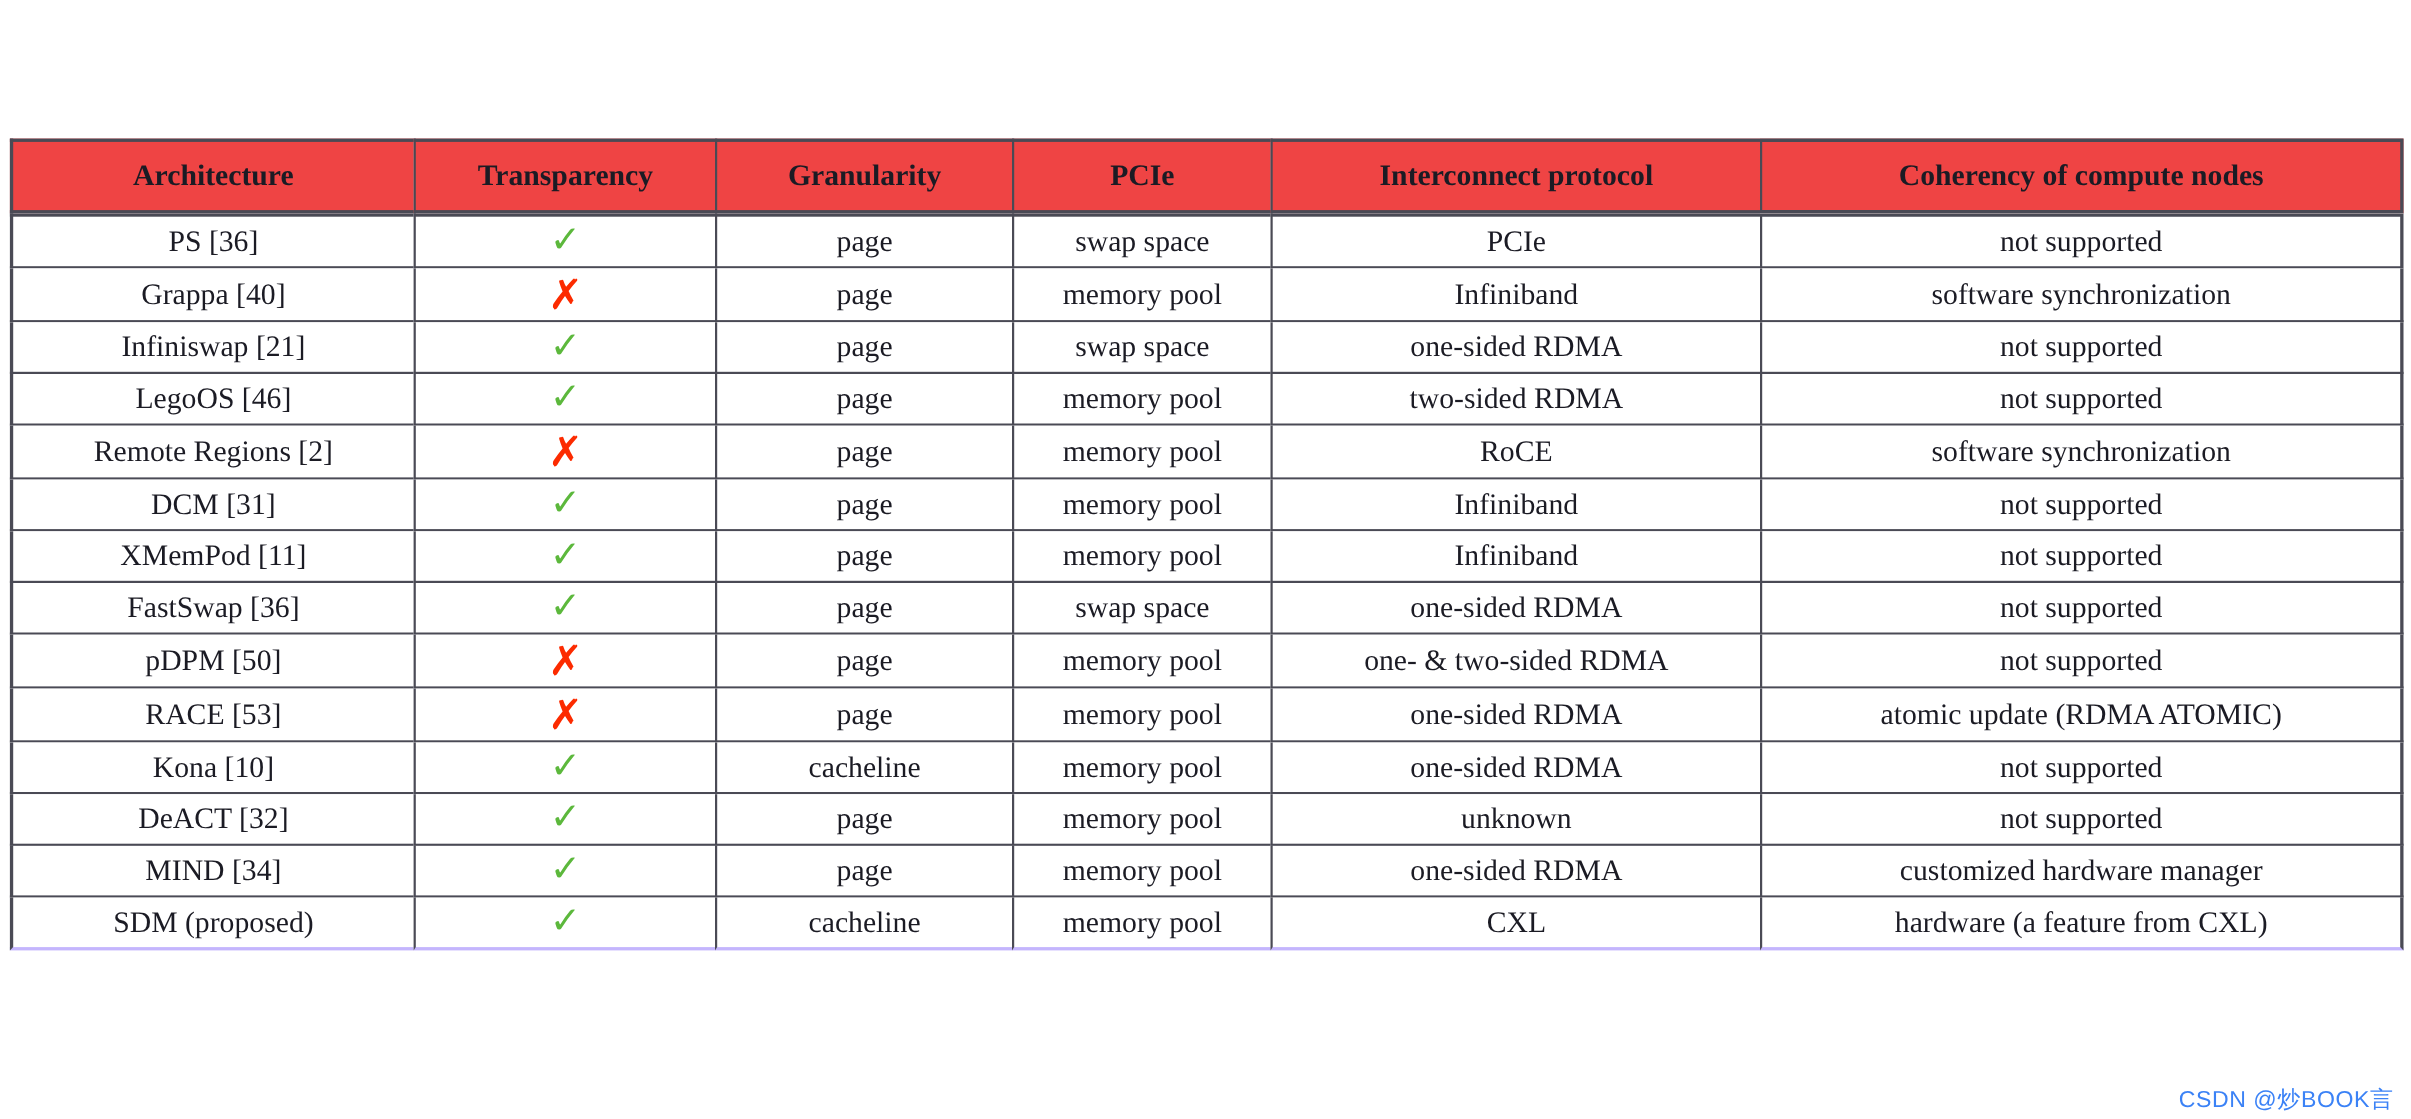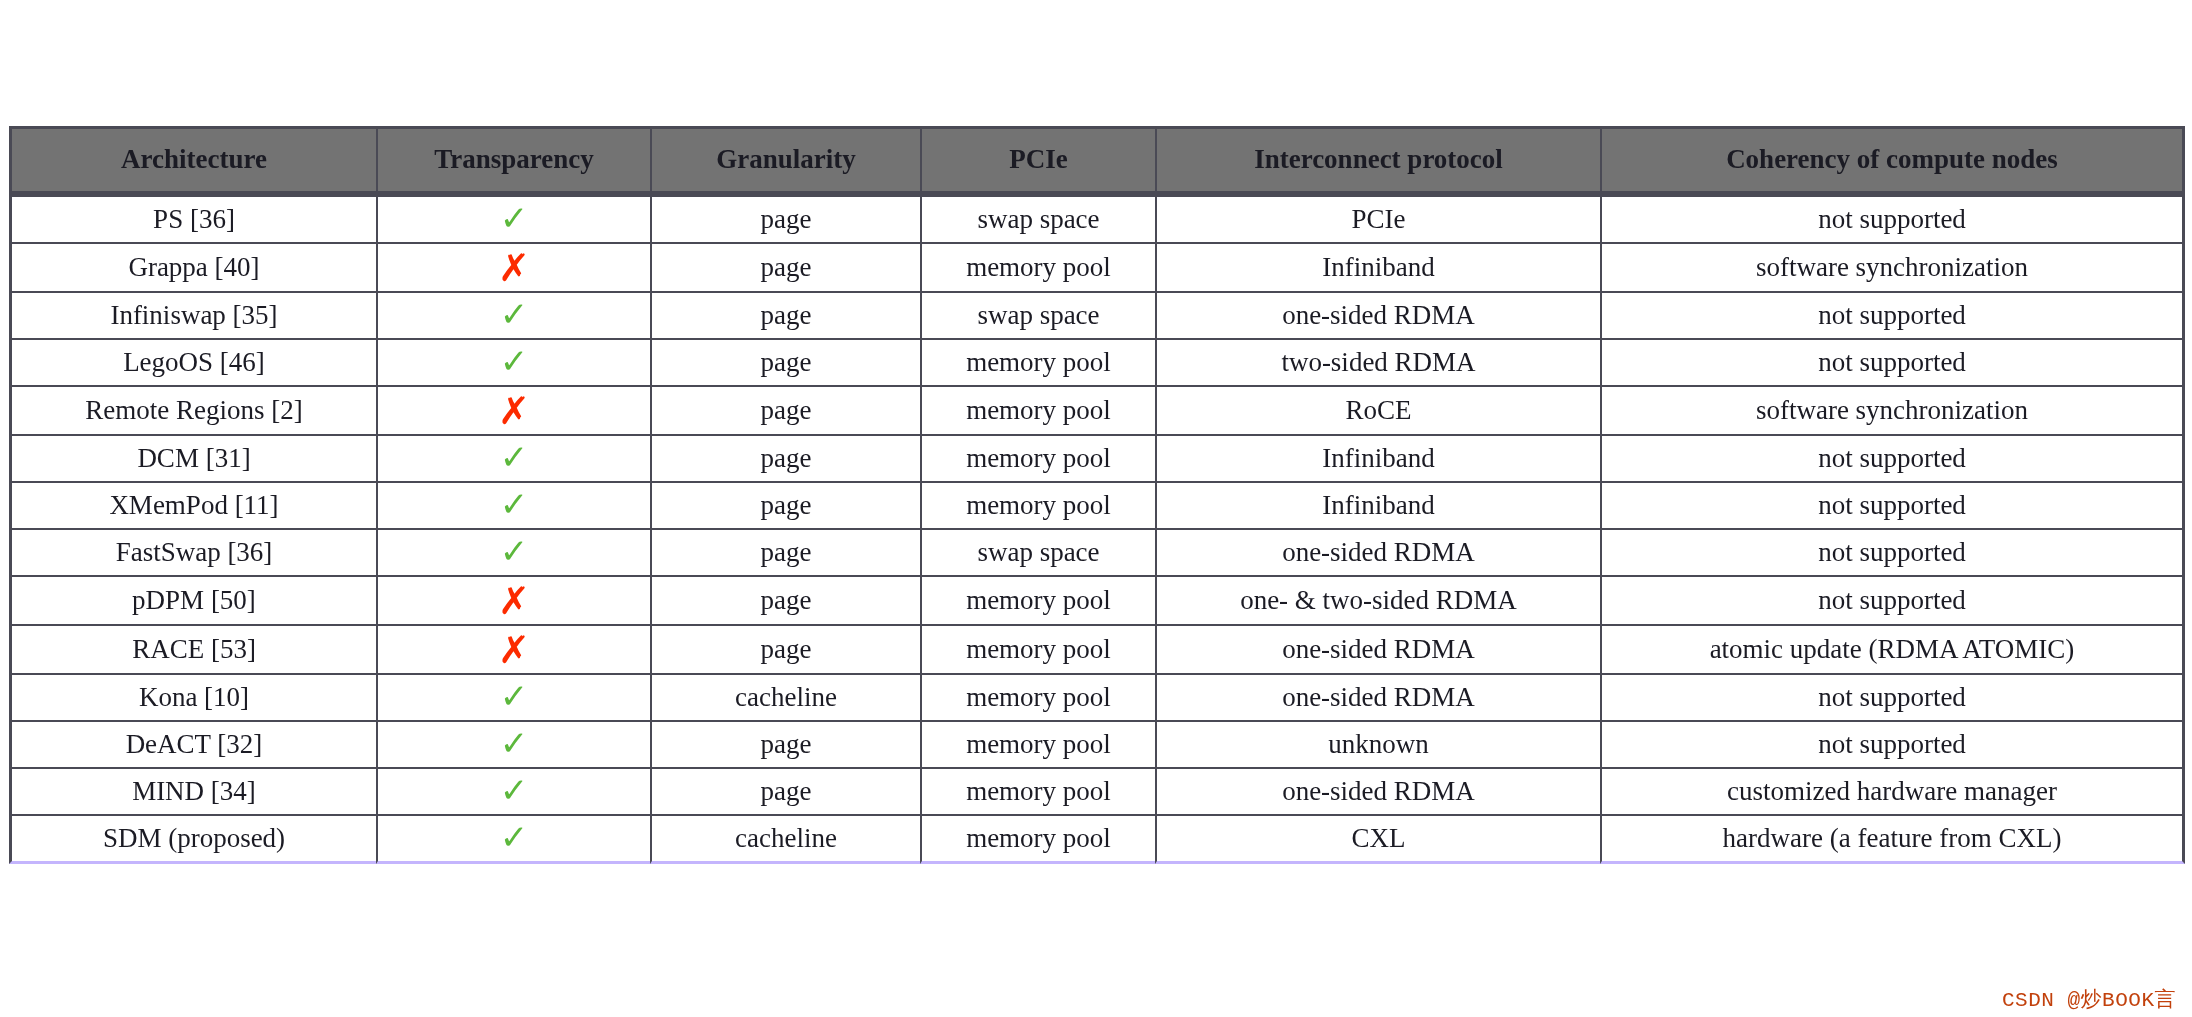--- a/index.html
+++ b/index.html
@@ -70,21 +70,21 @@
   
   thead th {
     font-size: 27px;
     font-weight: bold;
     text-align: center;
     padding: 8px 4px 10px 4px;
     height: 44px;
     border-top: 3px solid #4a4a55;
     border-bottom: 3px solid #4a4a55;
     border-left: 2px solid #4a4a55;
-    background: #737373;
+    background: #ef4444;
     white-space: nowrap;
   }
   thead th:last-child {
     border-right: 3px solid #4a4a55;
   }
   thead th:first-child {
     border-left: 3px solid #4a4a55;
   }
 
   tbody td {
@@ -122,22 +122,22 @@
     font-weight: bold;
     transform: translateY(1px);
   }
 
   
   .watermark {
     position: absolute;
     right: 16px;
     bottom: 4px;
     font-size: 21px;
-    color: #c2410c;
-    font-family: Liberation Mono, monospace;
+    color: #3b82f6;
+    font-family: Liberation Sans, sans-serif;
     letter-spacing: 0.5px;
     pointer-events: none;
     white-space: nowrap;
   }
 </style>
 </head>
 <body>
 
 <div class="page">
 
@@ -173,21 +173,21 @@
           </tr>
           <tr>
             <td>Grappa [40]</td>
             <td><span class="mark cross">✗</span></td>
             <td>page</td>
             <td>memory pool</td>
             <td>Infiniband</td>
             <td>software synchronization</td>
           </tr>
           <tr>
-            <td>Infiniswap [35]</td>
+            <td>Infiniswap [21]</td>
             <td><span class="mark check">✓</span></td>
             <td>page</td>
             <td>swap space</td>
             <td>one-sided RDMA</td>
             <td>not supported</td>
           </tr>
           <tr>
             <td>LegoOS [46]</td>
             <td><span class="mark check">✓</span></td>
             <td>page</td>

